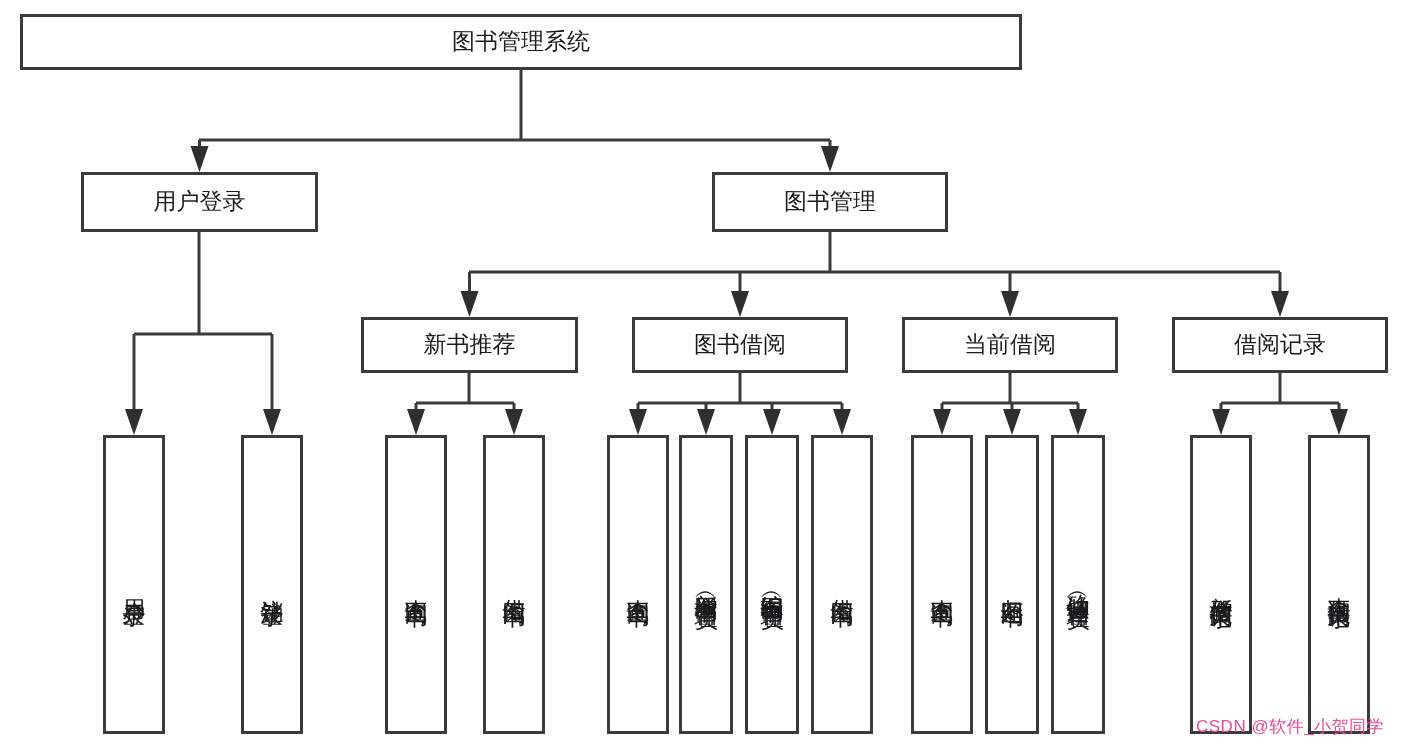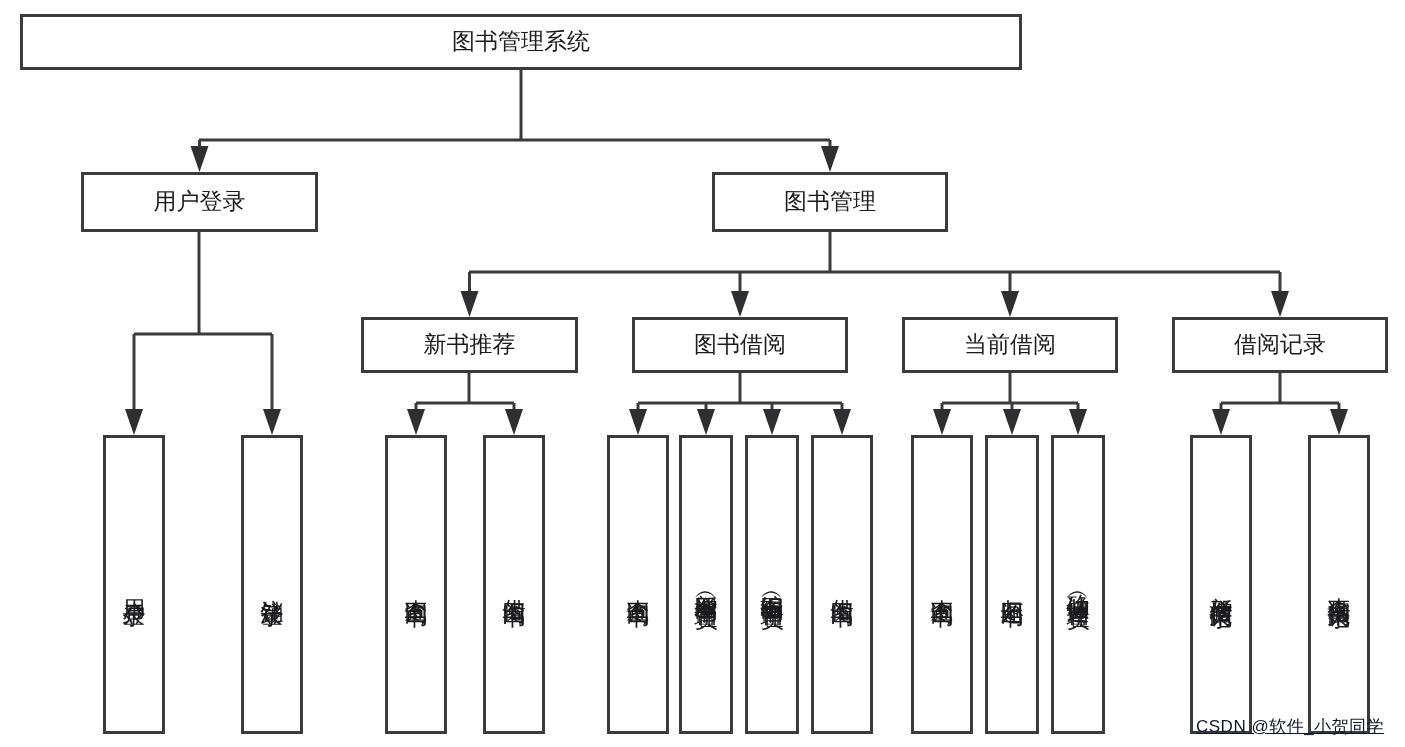--- a/index.html
+++ b/index.html
@@ -62,24 +62,23 @@
     line-height: 1.18;
     color: #1b1b1d;
     letter-spacing: 2px;
     white-space: nowrap;
     pointer-events: none;
   }
   .watermark {
     position: absolute;
     font-family: "Liberation Sans", "DejaVu Sans", sans-serif;
     font-size: 17px;
-    color: #0f172a;
+    color: #ec4899;
     white-space: nowrap;
     letter-spacing: 0.5px;
-    text-decoration: underline;
   }
 </style>
 </head>
 <body>
 
 <div id="diagram-root">
 
   <svg class="diagram-canvas" viewBox="0 0 1405 747">
     <defs>
       <g id="arrowhead-proto">

